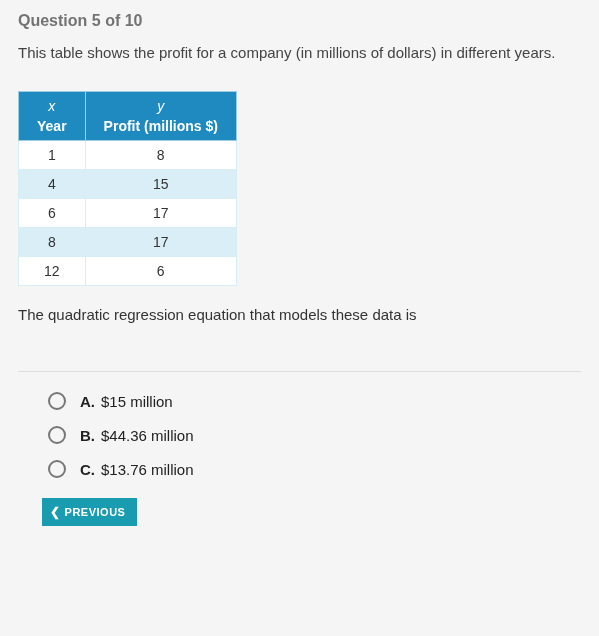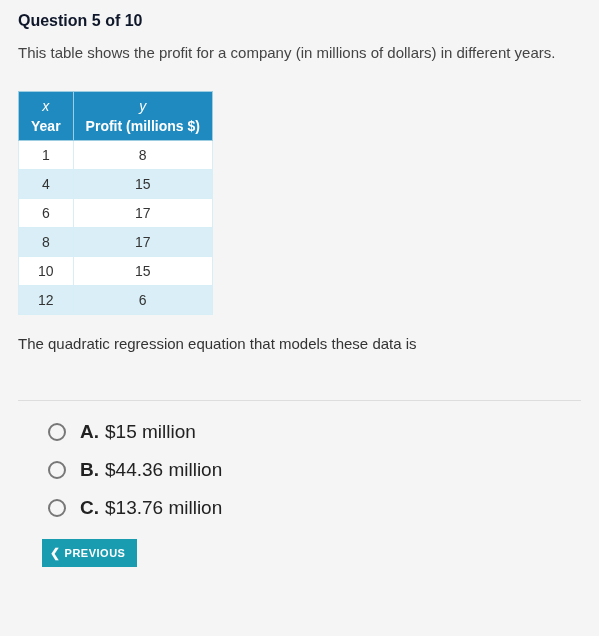--- a/index.html
+++ b/index.html
@@ -8,21 +8,21 @@
       background: #f5f5f5;
       width: 599px;
       height: 636px;
       padding: 12px 18px;
       color: #333;
       overflow: hidden;
     }
     .question-number {
       font-weight: bold;
       font-size: 16px;
-      color: #0f172a;
+      color: #737373;
       margin-bottom: 12px;
     }
     .question-intro {
       font-size: 15px;
       color: #444;
       line-height: 1.4;
       margin-bottom: 28px;
     }
     .profit-table {
       border-collapse: collapse;
@@ -37,21 +37,21 @@
       border: 1px solid #9ccde0;
       font-size: 14px;
     }
     .profit-table th.var-header {
       font-style: italic;
       font-weight: normal;
       padding: 6px 10px 2px;
       border-bottom: none;
     }
     .profit-table th.label-header {
-      padding: 2px 12px 6px;
+      padding: 2px 18px 6px;
       border-top: none;
     }
     .profit-table td {
       text-align: center;
       padding: 6px 16px;
       font-size: 14px;
       color: #333;
       border: 1px solid #d8eef7;
     }
     .profit-table tbody tr:nth-child(odd) td { background: #ffffff; }
@@ -78,21 +78,21 @@
     }
     .radio {
       width: 18px;
       height: 18px;
       border: 2px solid #777;
       border-radius: 50%;
       margin-right: 14px;
       flex-shrink: 0;
     }
     .choice-label {
-      font-size: 19px;
+      font-size: 15px;
       color: #222;
     }
     .choice-letter { font-weight: bold; margin-right: 6px; }
     .prev-btn {
       display: inline-flex;
       align-items: center;
       background: #1a9cb0;
       color: #fff;
       padding: 7px 12px 7px 8px;
       font-size: 11px;
@@ -136,24 +136,20 @@
     </tr>
     <tr>
       <td>6</td>
       <td>17</td>
     </tr>
     <tr>
       <td>8</td>
       <td>17</td>
     </tr>
     <tr>
-      <td>10</td>
-      <td>15</td>
-    </tr>
-    <tr>
       <td>12</td>
       <td>6</td>
     </tr>
   </tbody>
 </table>
 
 <p class="question-followup">
   <span>The quadratic regression equation that models these data is</span><br>
   <br>
 </p>

